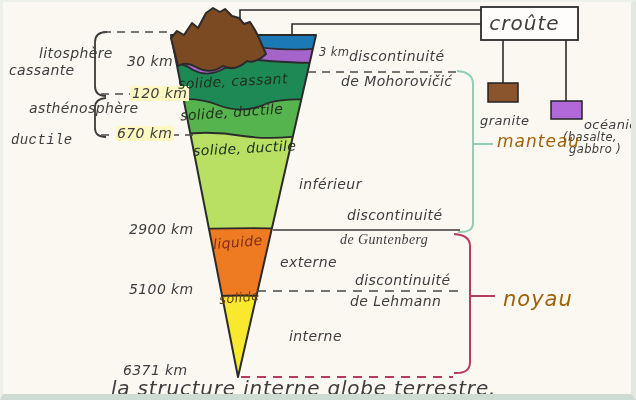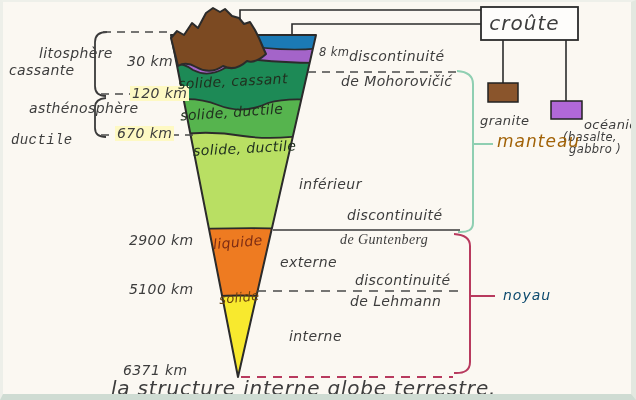--- a/index.html
+++ b/index.html
@@ -20,21 +20,21 @@
     color:#3d3d3d;
     font-size:13px;
     letter-spacing:.4px;
     white-space:nowrap;
     line-height:1.05;
   }
   .fs14{font-size:14px;}
   .fs12{font-size:11.5px;}
   .bg{background:#fef9c3;padding:0 2px;}
   .teal{color:#a16207;font-size:17px;letter-spacing:1px;}
-  .red{color:#0c4a6e;font-size:14px;letter-spacing:1px;}
+  .red{color:#a16207;font-size:21px;letter-spacing:1px;}
   .darkink{color:#20301f;}
   .maroon{color:#7d2c14;}
   .brownink{color:#6d4410;}
   .croute-box-label{
     position:absolute;left:478px;top:9px;width:87px;text-align:center;
     font-style:italic;font-size:20px;color:#3d3d3d;letter-spacing:1px;
   }
   .cap{font-size:20px;letter-spacing:.8px;}
 </style>
 </head>
@@ -92,24 +92,24 @@
 </svg>
 
 <span class="hand fs14" style="left:36px;top:44px;">litosphère</span>
 <span class="hand fs14" style="left:6px;top:61px;font-style:italic;">cassante</span>
 <span class="hand fs14" style="left:26px;top:99px;">asthénosphère</span>
 <span class="hand fs14" style="left:8px;top:131px;font-family:Liberation Mono, monospace;">ductile</span>
 
 <span class="hand fs14" style="left:124px;top:52px;">30 km</span>
 <span class="hand fs14 bg" style="left:127px;top:84px;">120 km</span>
 <span class="hand fs14 bg" style="left:112px;top:124px;">670 km</span>
-<span class="hand fs14" style="left:126px;top:231px;">2900 km</span>
+<span class="hand fs14" style="left:126px;top:220px;">2900 km</span>
 <span class="hand fs14" style="left:126px;top:280px;">5100 km</span>
 <span class="hand fs14" style="left:120px;top:361px;">6371 km</span>
-<span class="hand fs12" style="left:316px;top:44px;">8 km</span>
+<span class="hand fs12" style="left:316px;top:44px;">3 km</span>
 
 <span class="hand fs14" style="left:346px;top:47px;">discontinuité</span>
 <span class="hand fs14" style="left:338px;top:72px;">de Mohorovičić</span>
 <span class="hand fs14" style="left:344px;top:206px;">discontinuité</span>
 <span class="hand fs14" style="left:337px;top:231px;font-family:Liberation Serif, serif;">de Guntenberg</span>
 <span class="hand fs14" style="left:352px;top:271px;">discontinuité</span>
 <span class="hand fs14" style="left:347px;top:292px;">de Lehmann</span>
 
 <span class="hand fs14 darkink" style="left:175px;top:72px;transform:rotate(-3deg);">solide, cassant</span>
 <span class="hand fs14 darkink" style="left:177px;top:103px;transform:rotate(-4deg);">solide, ductile</span>

